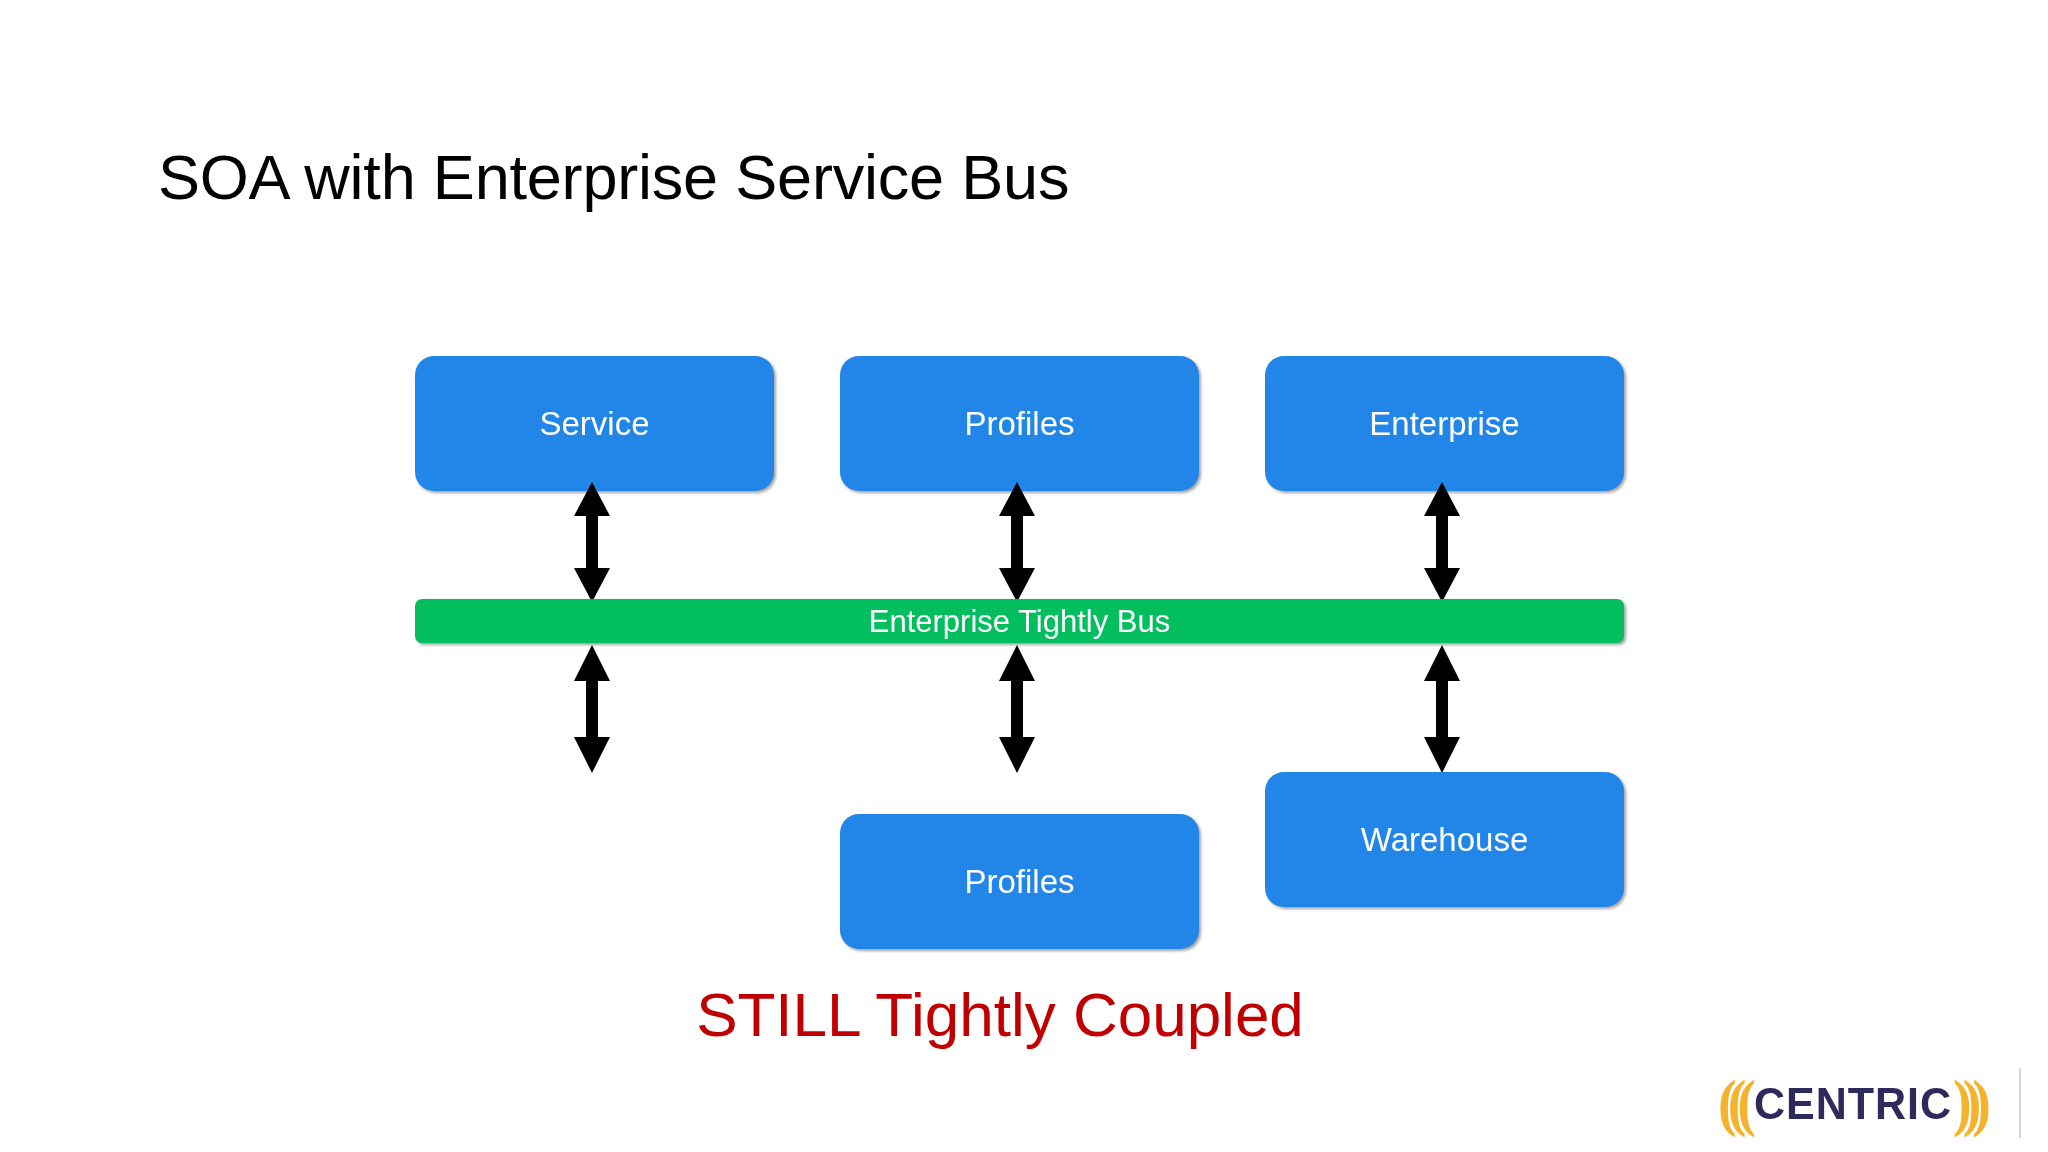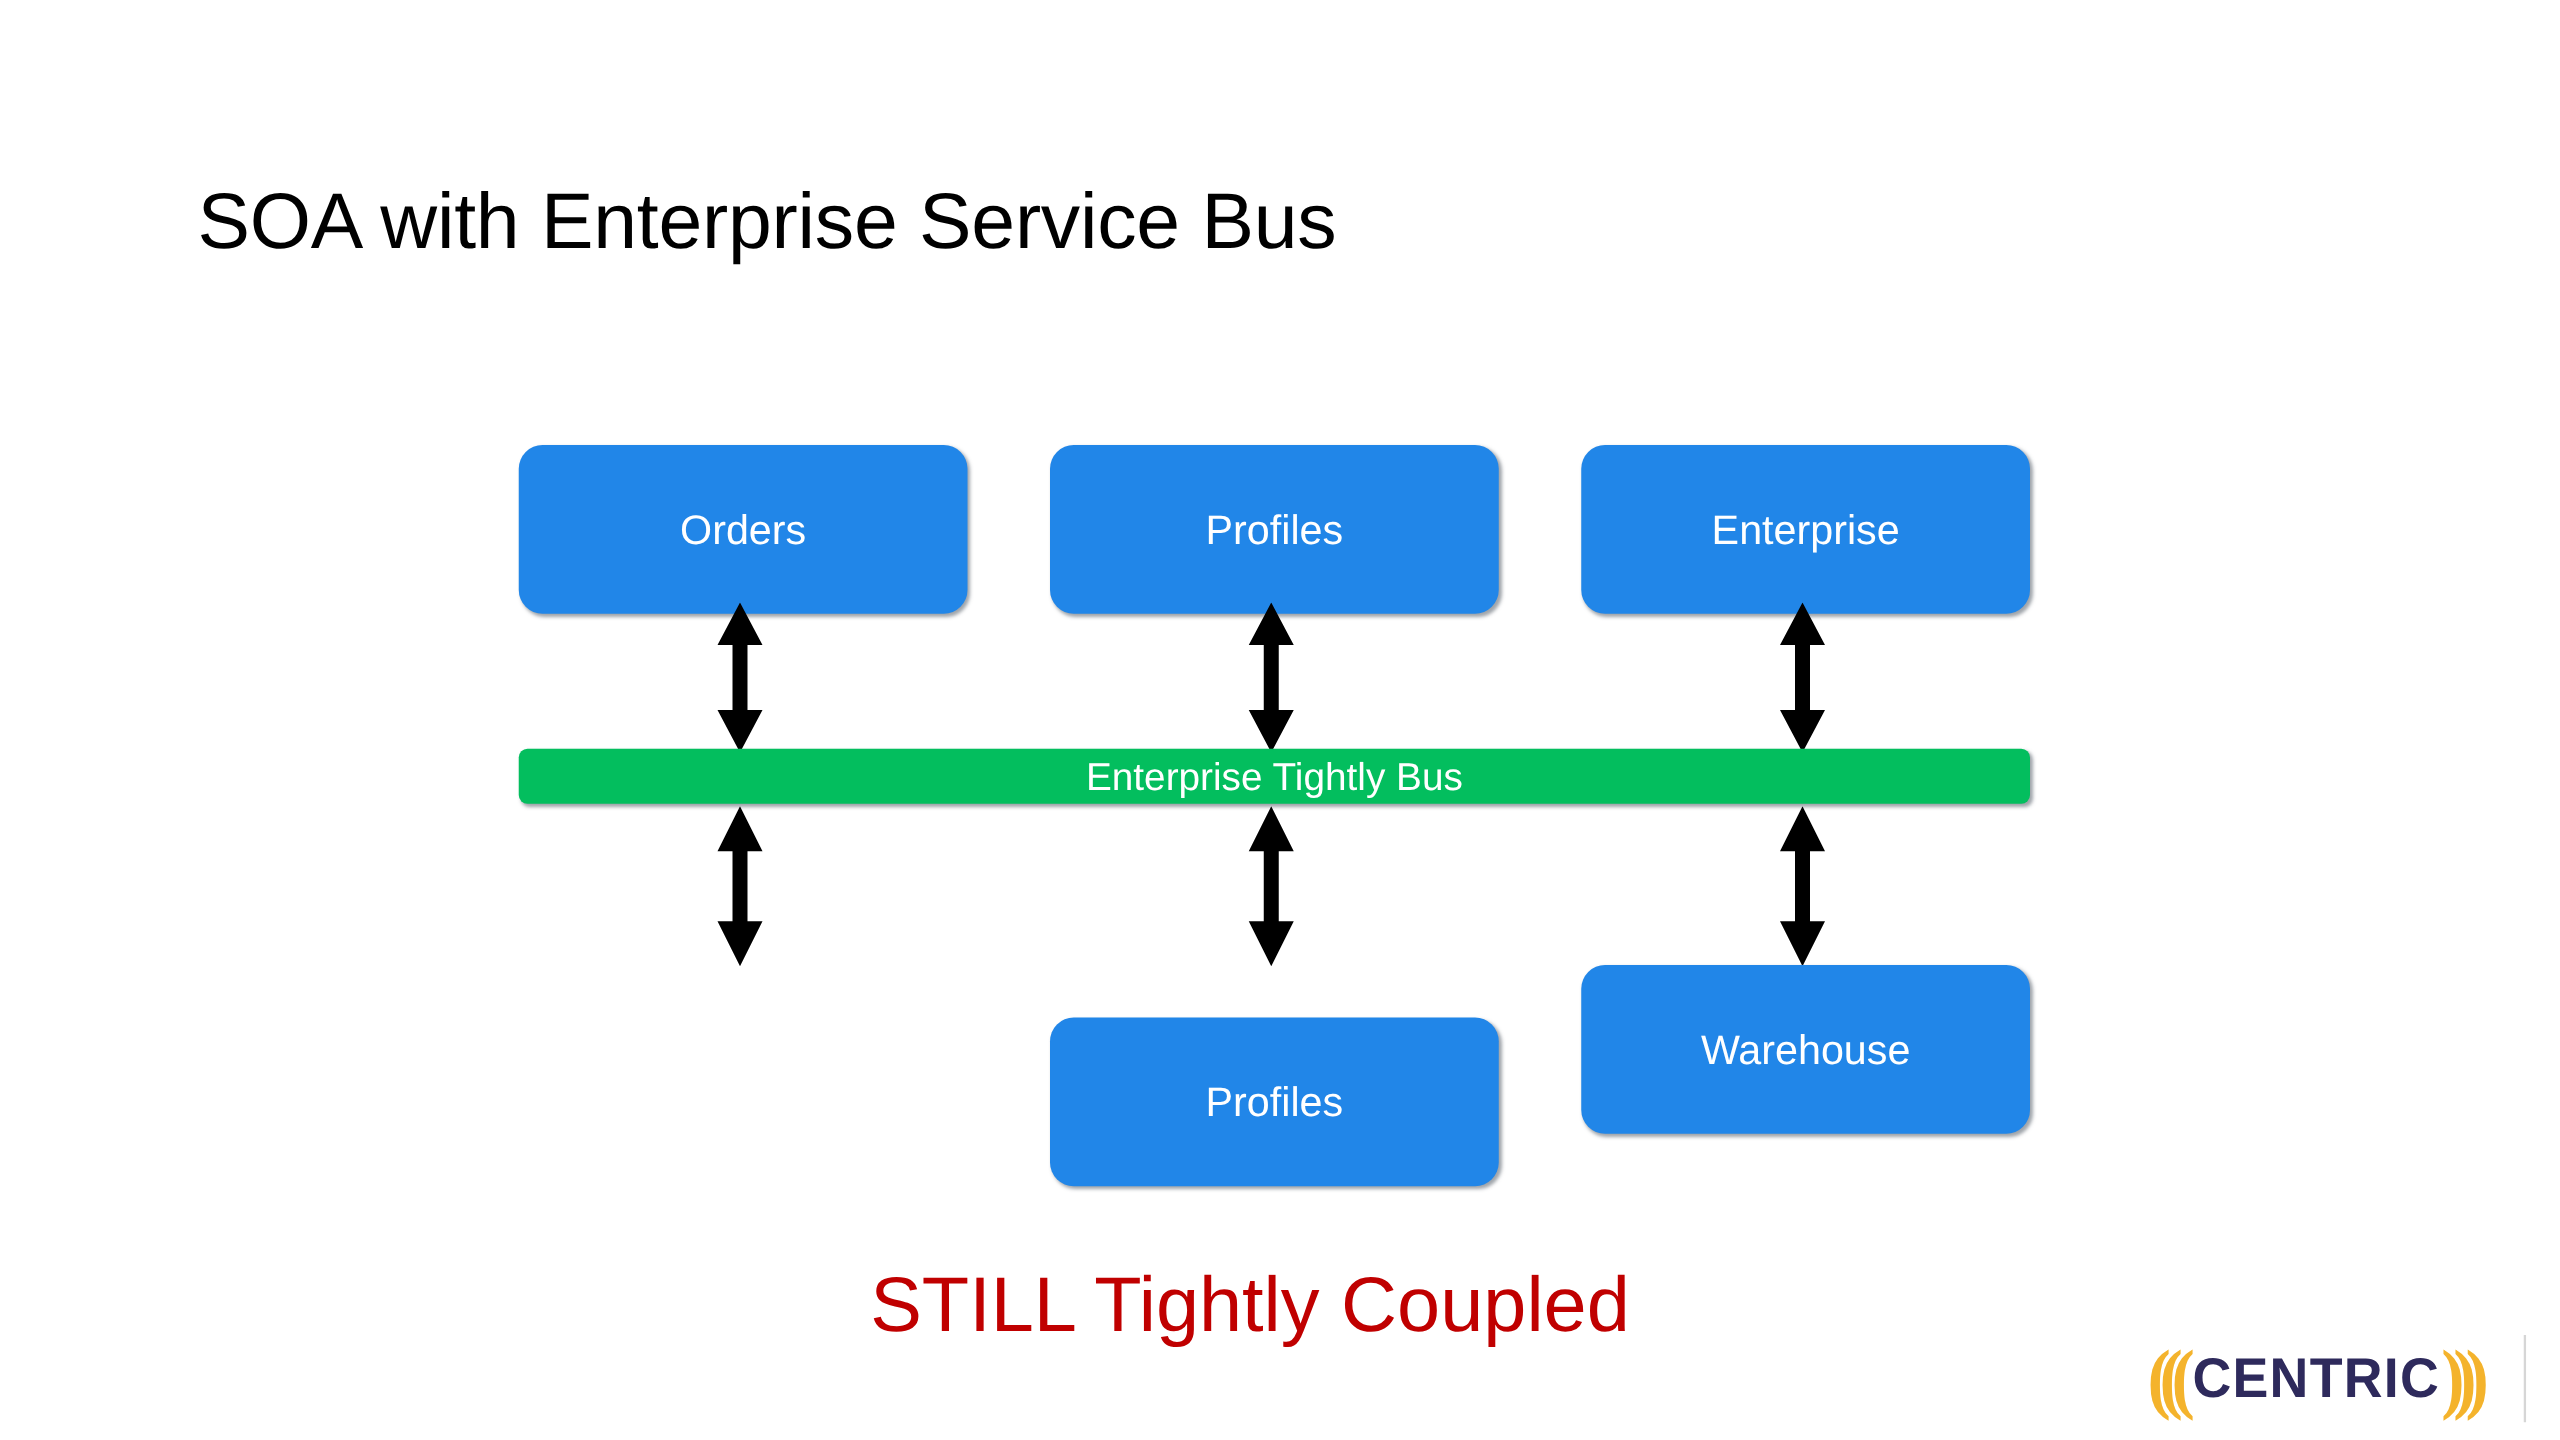--- a/index.html
+++ b/index.html
@@ -99,21 +99,21 @@
 
   
   #arrow-logging-dn   { left: 570px;  top: 645px; height: 128px; }
   #arrow-profiles-dn  { left: 995px;  top: 645px; height: 128px; }
   #arrow-warehouse-dn { left: 1420px; top: 645px; height: 128px; }
 
   
   #caption {
     position: absolute;
     left: 0;
-    top: 1011px;
+    top: 981px;
     width: 2048px;
     text-align: center;
     color: #C00000;
     font-size: 62px;
     font-weight: 400;
     line-height: 1.1;
     white-space: nowrap;
   }
   #caption-inner {
     position: relative;
@@ -166,21 +166,21 @@
   }
 </style>
 </head>
 <body>
 
 <div id="slide">
 
   <div id="slide-title">SOA with Enterprise Service Bus</div>
 
   <div class="service-box" id="box-orders">
-    <span class="box-label">Orders</span>
+    <span class="box-label">Service</span>
   </div>
   <div class="service-box" id="box-invoicing">
     <span class="box-label">Profiles</span>
   </div>
   <div class="service-box" id="box-inventory">
     <span class="box-label">Enterprise</span>
   </div>
 
   <div class="arrow" id="arrow-orders-up">
     <svg viewBox="0 0 44 120" preserveAspectRatio="none" aria-hidden="true">

